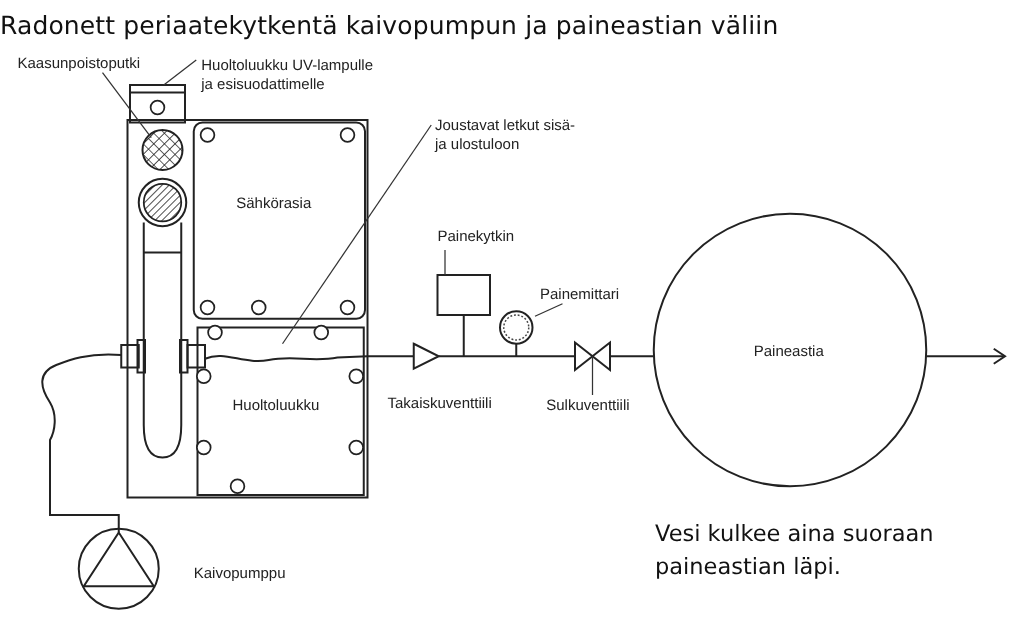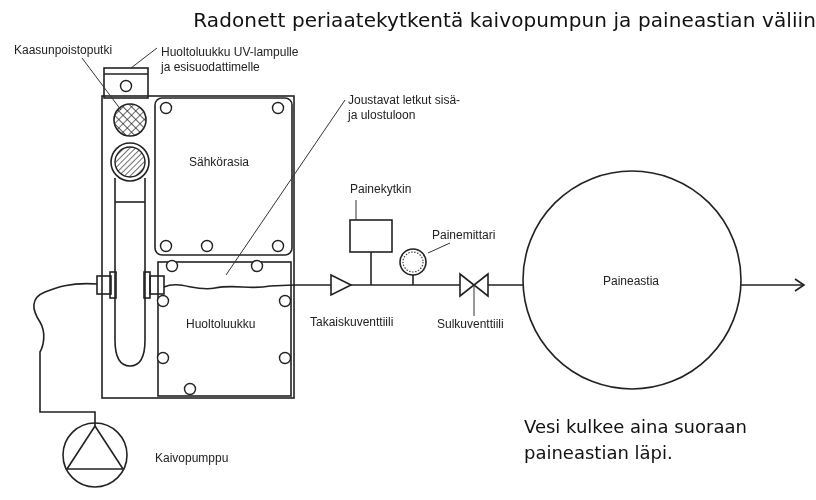--- a/index.html
+++ b/index.html
@@ -1,17 +1,17 @@
 <!DOCTYPE html>
 <html><head>
   <meta charset="utf-8">
   <style>
     html, body { margin: 0; padding: 0; background: #ffffff; }
     body { width: 816px; height: 500px; position: relative; overflow: hidden; font-family: "DejaVu Sans", sans-serif; }
-    .title { position: absolute; left: 0; top: 8px; width: 816px; text-align: right; font-size: 20px; color: #111; letter-spacing: 0.1px; }
+    .title { position: absolute; left: 0; top: 8px; width: 816px; text-align: left; font-size: 20px; color: #111; letter-spacing: 0.1px; }
     svg.diagram { position: absolute; left: 0; top: 0; }
     .lbl { font-family: "Liberation Sans", sans-serif; font-size: 12px; fill: #222; }
     .note { font-family: "DejaVu Sans", sans-serif; font-size: 18px; fill: #111; }
     .ln { stroke: #222; stroke-width: 1.6; fill: none; }
     .thin { stroke: #333; stroke-width: 1; fill: none; }
     .bolt { stroke: #222; stroke-width: 1.4; fill: #fff; }
   </style>
 </head>
 <body>
 

